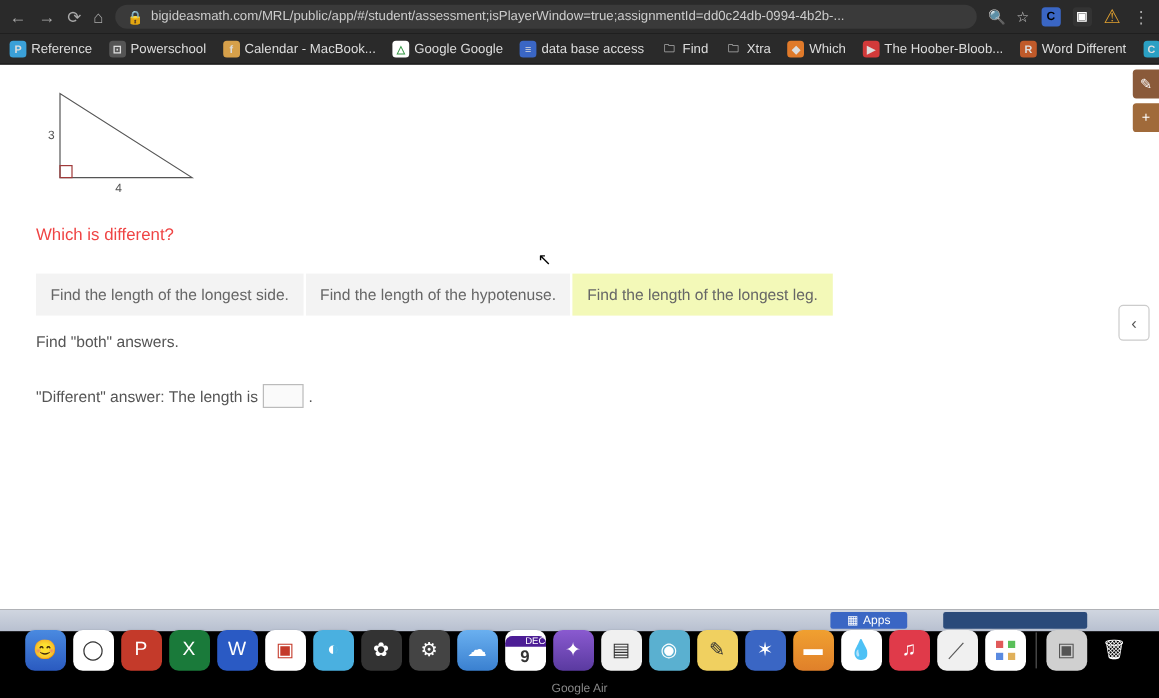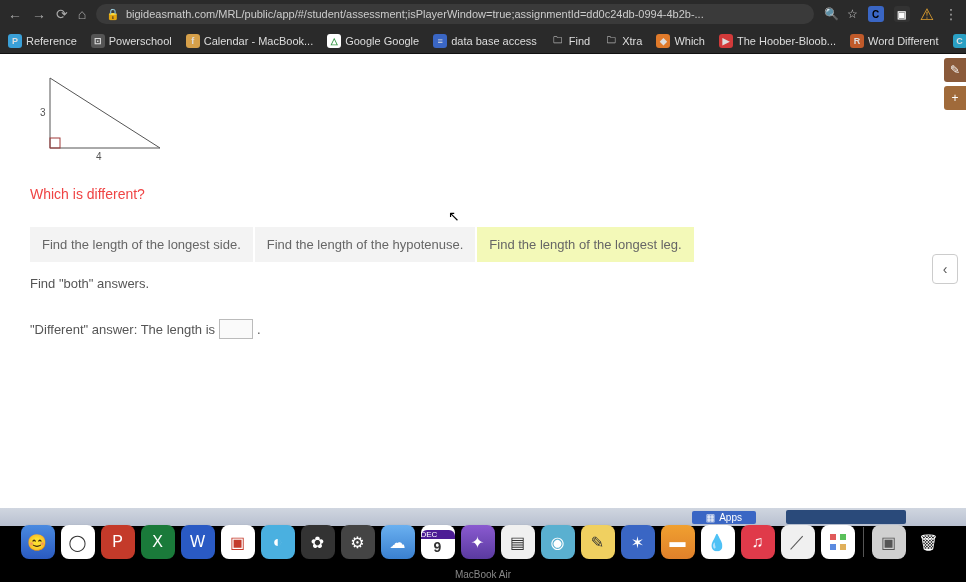--- a/index.html
+++ b/index.html
@@ -284,21 +284,21 @@
   <div class="dock-icon" style="background:#fff;color:#333;">◯</div>
   <div class="dock-icon" style="background:#c43a2a;">P</div>
   <div class="dock-icon" style="background:#1a7a3a;">X</div>
   <div class="dock-icon" style="background:#2a5ac4;">W</div>
   <div class="dock-icon" style="background:#fff;color:#c43a2a;">▣</div>
   <div class="dock-icon" style="background:#4ab0e0;">◐</div>
   <div class="dock-icon" style="background:#333;">✿</div>
   <div class="dock-icon" style="background:#444;">⚙</div>
   <div class="dock-icon" style="background:linear-gradient(#6ab0f0,#3a80d0);">☁</div>
   <div class="dock-icon" style="background:#fff;color:#c43a2a;flex-direction:column;font-size:8px;">
-    <div style="background:#4c1d95;color:#fff;width:100%;text-align:left;border-radius:6px 6px 0 0;">DEC</div>
+    <div style="background:#4c1d95;color:#fff;width:100%;text-align:right;border-radius:6px 6px 0 0;">DEC</div>
     <div style="color:#333;font-size:14px;font-weight:bold;">9</div>
   </div>
   <div class="dock-icon" style="background:linear-gradient(#8a5ad0,#5a3aa0);">✦</div>
   <div class="dock-icon" style="background:#f0f0f0;color:#333;">▤</div>
   <div class="dock-icon" style="background:#5ab0d0;">◉</div>
   <div class="dock-icon" style="background:#f0d060;color:#333;">✎</div>
   <div class="dock-icon" style="background:#3a66c4;">✶</div>
   <div class="dock-icon" style="background:linear-gradient(#f0a030,#e0802a);">▬</div>
   <div class="dock-icon" style="background:#fff;color:#3a80d0;">💧</div>
   <div class="dock-icon" style="background:#e03a4a;">♫</div>
@@ -309,15 +309,15 @@
         <rect x="12" y="2" width="6" height="6" fill="#5ac05a"></rect>
         <rect x="2" y="12" width="6" height="6" fill="#5a8ae0"></rect>
         <rect x="12" y="12" width="6" height="6" fill="#e0b05a"></rect>
       </svg>
   </div>
   <div style="width:1px;height:30px;background:#555;margin:0 2px;"></div>
   <div class="dock-icon" style="background:#d0d0d0;color:#555;">▣</div>
   <div class="dock-icon" style="background:transparent;box-shadow:none;">🗑</div>
 </div>
 
-<div class="mac-label">MacBook Air</div>
+<div class="mac-label">Google Air</div>
 
 <div class="cursor">↖</div>
 
 </body></html>

